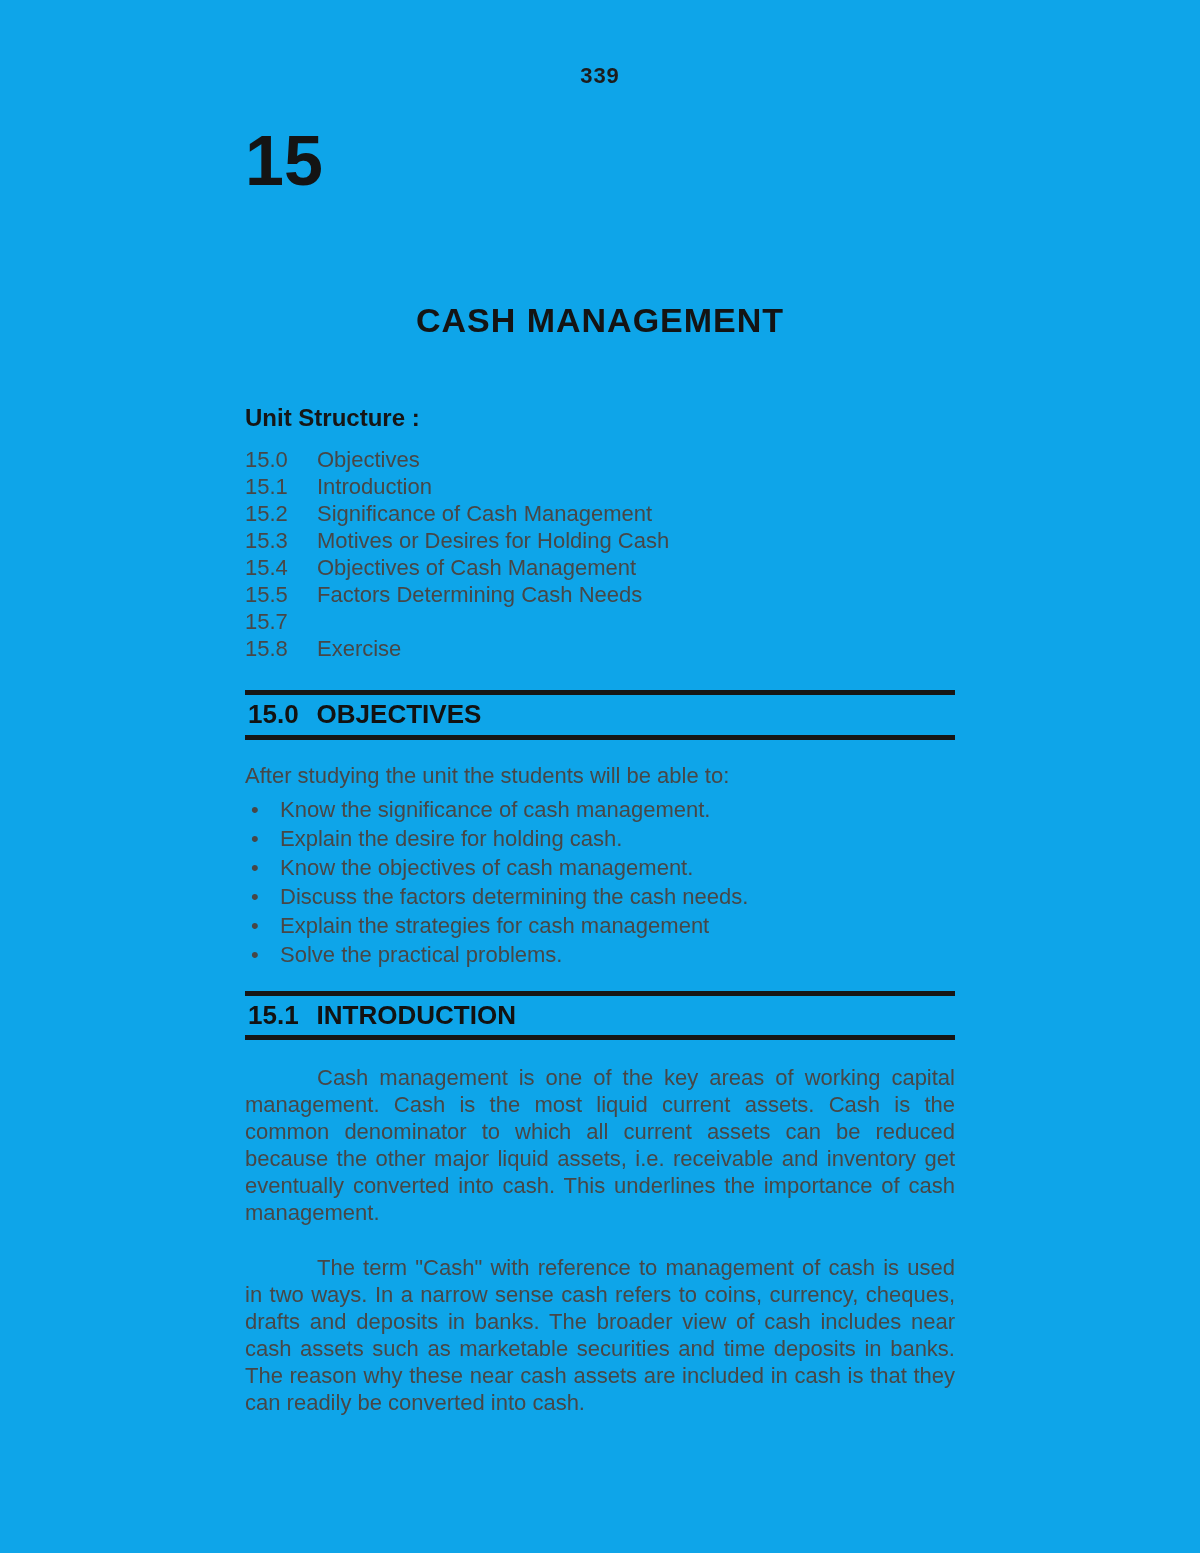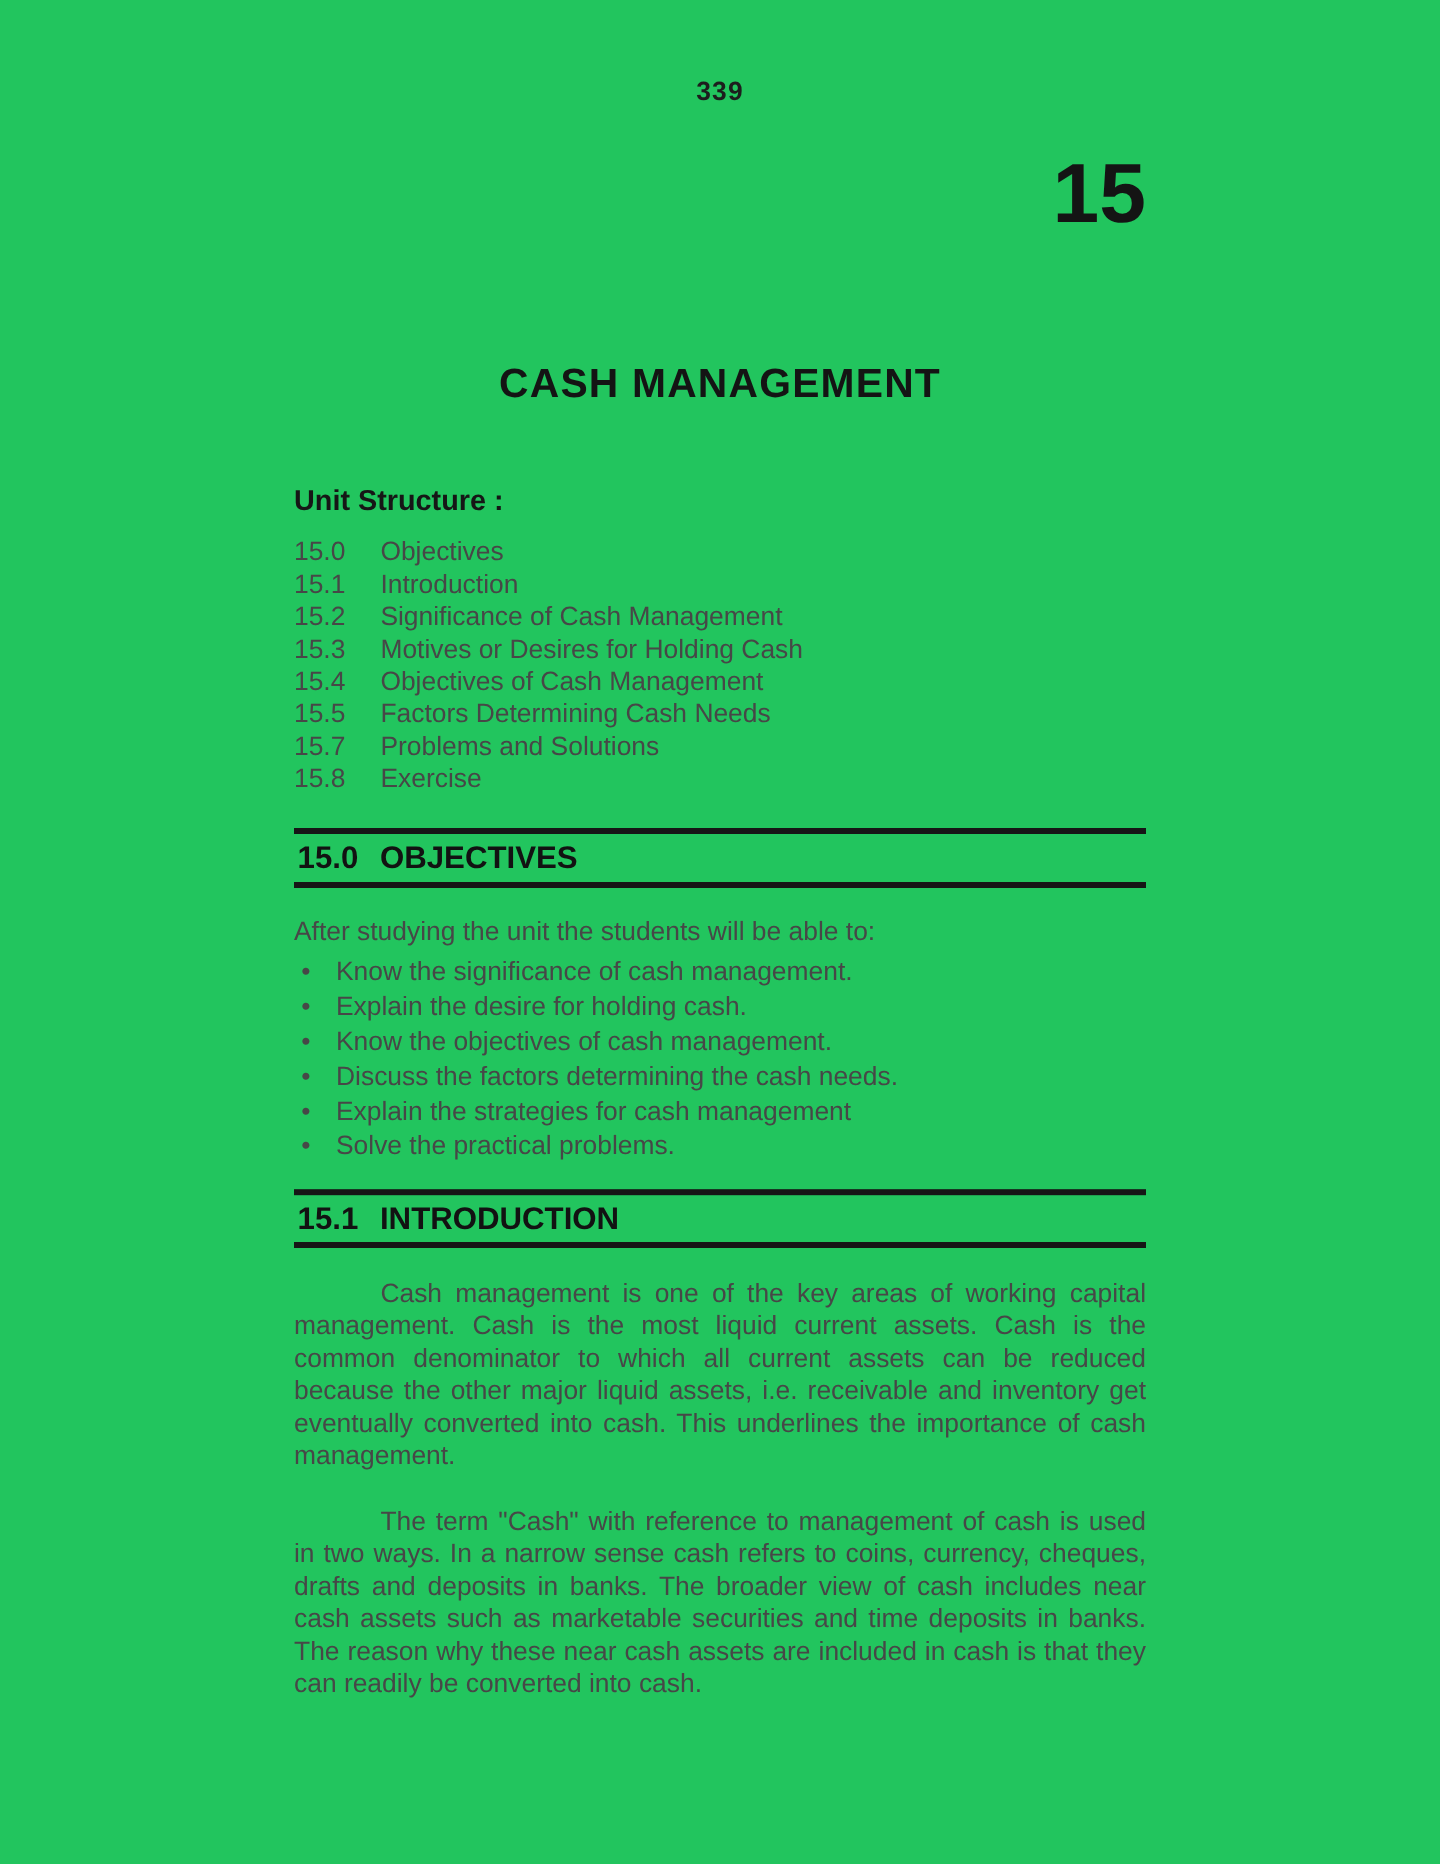--- a/index.html
+++ b/index.html
@@ -5,37 +5,36 @@
   html, body {
     margin: 0;
     padding: 0;
     background: #ffffff;
   }
   .page {
     position: relative;
     width: 1200px;
     height: 1553px;
     margin: 0 auto;
-    background: #22c55e;
+    background: #0ea5e9;
     box-sizing: border-box;
     padding: 64px 245px 40px 245px;
     font-family: "Liberation Sans", sans-serif;
     color: #474747;
     overflow: hidden;
   }
   .page-number {
     text-align: center;
     font-size: 22px;
     font-weight: bold;
     color: #1d1d1d;
     letter-spacing: 1px;
     line-height: 24px;
   }
   .chapter-number {
-    text-align: right;
     font-size: 70px;
     font-weight: bold;
     color: #141414;
     line-height: 1;
     margin-top: 38px;
   }
   .chapter-title {
     margin: 104px 0 0 0;
     text-align: center;
     font-size: 34px;
@@ -134,21 +133,20 @@
       <div class="toc-row">
         <span class="toc-num">15.4</span>
         <span class="toc-label">Objectives of Cash Management</span>
       </div>
       <div class="toc-row">
         <span class="toc-num">15.5</span>
         <span class="toc-label">Factors Determining Cash Needs</span>
       </div>
       <div class="toc-row">
         <span class="toc-num">15.7</span>
-        <span class="toc-label">Problems and Solutions</span>
       </div>
       <div class="toc-row">
         <span class="toc-num">15.8</span>
         <span class="toc-label">Exercise</span>
       </div>
     </div>
   </div>
 
   <div class="section-header">
     <span class="sec-num">15.0</span><span class="sec-title">OBJECTIVES</span>

